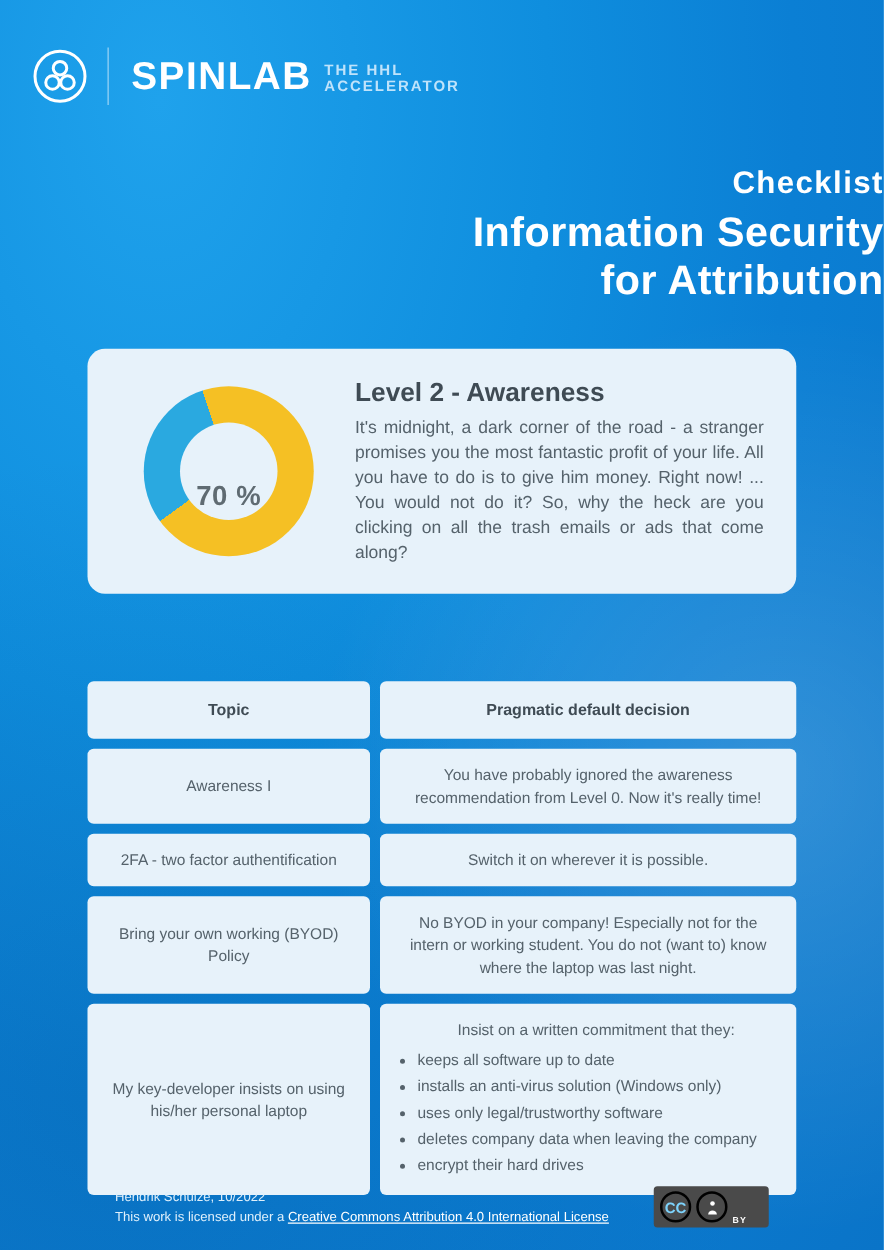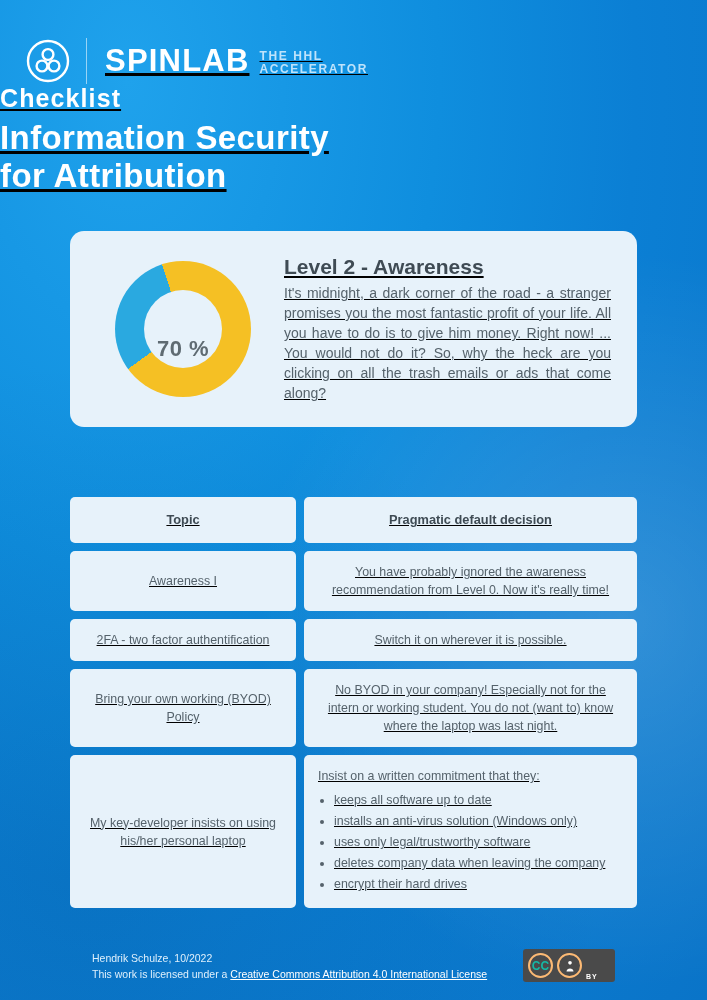--- a/index.html
+++ b/index.html
@@ -15,21 +15,21 @@
     background-color: #0d86d8;
   }
   .page::after {
     content: "";
     position: absolute; inset: 0;
     background:
       radial-gradient(circle at 88% 62%, rgba(255,255,255,0.16) 0%, rgba(255,255,255,0) 42%),
       radial-gradient(circle at 12% 88%, rgba(0,60,120,0.18) 0%, rgba(0,60,120,0) 48%);
     pointer-events: none;
   }
-  .content { position: relative; z-index: 2; text-decoration: underline; }
+  .content { position: relative; z-index: 2; }
 
   
   .logo-row {
     display: flex; align-items: center;
     padding: 38px 0 0 26px;
   }
   .logo-mark { width: 44px; height: 44px; flex: 0 0 44px; }
   .logo-divider {
     width: 1px; height: 46px; background: rgba(255,255,255,0.55);
     margin: 0 18px 0 16px;
@@ -45,21 +45,21 @@
     margin-left: 10px;
     color: #bfe3fb;
     font-size: 12px;
     line-height: 13px;
     letter-spacing: 1.6px;
     font-weight: bold;
     padding-top: 3px;
   }
 
   
-  .titles { text-align: left; }
+  .titles { text-align: right; margin-top: 48px; }
   .title-small {
     color: #ffffff;
     font-size: 25px;
     font-weight: bold;
     letter-spacing: 1.1px;
   }
   .title-big {
     color: #ffffff;
     font-size: 33px;
     font-weight: bold;
@@ -136,21 +136,21 @@
   .cell.decision { flex: 1 1 auto; }
   .head .cell {
     font-weight: bold;
     color: #3f4b54;
     font-size: 12.8px;
     padding: 14px;
   }
   .cell.left { justify-content: flex-start; text-align: left; }
   .cell ul { margin: 6px 0 0 16px; }
   .cell li { margin-bottom: 3px; }
-  .cell .listintro { display: block; }
+  .cell .listintro { display: block; margin-left: 48px; }
   .cell .inner { width: 100%; }
 
   
   .footer {
     position: absolute;
     left: 0; right: 0; bottom: 18px;
     display: flex;
     align-items: flex-end;
     justify-content: space-between;
     padding: 0 92px;
@@ -164,22 +164,22 @@
   .footer-text a { color: #ffffff; text-decoration: underline; }
   .cc-badge {
     width: 92px; height: 33px;
     background: #4a4a4a;
     border-radius: 3px;
     display: flex; align-items: center; gap: 4px;
     padding: 0 5px;
   }
   .cc-circle {
     width: 25px; height: 25px; border-radius: 50%;
-    border: 2px solid #fdba74;
-    color: #14b8a6;
+    border: 2px solid #000000;
+    color: #7dd3fc;
     display: flex; align-items: center; justify-content: center;
     font-size: 12px; font-weight: bold;
   }
   .cc-by-label {
     color: #ffffff; font-size: 7px; font-weight: bold;
     letter-spacing: 1px;
     align-self: flex-end;
     padding-bottom: 2px;
   }
 </style>

